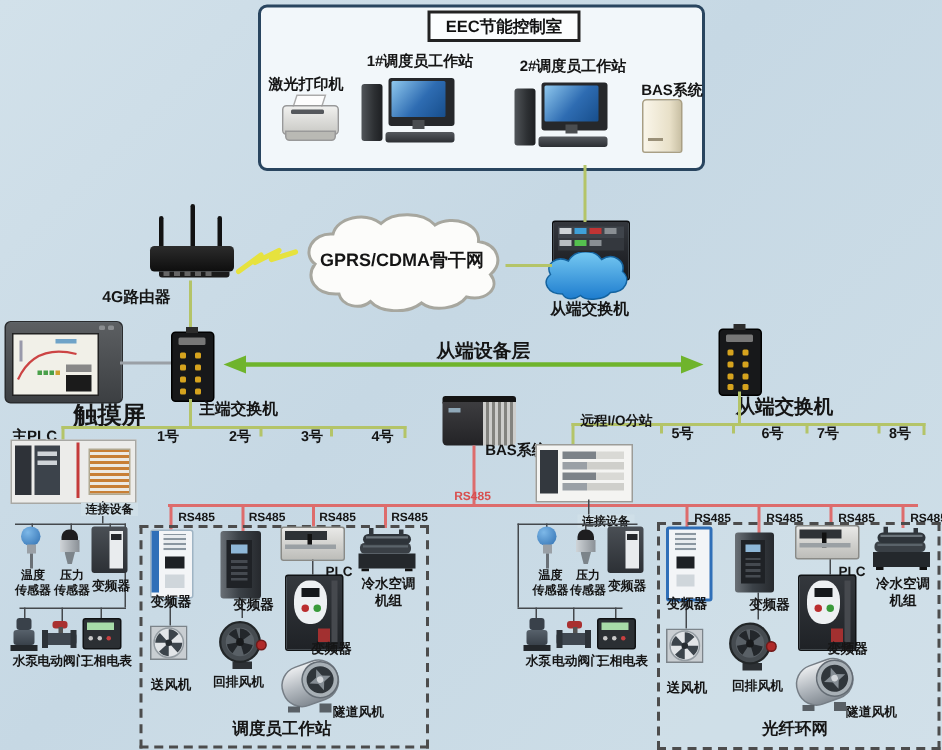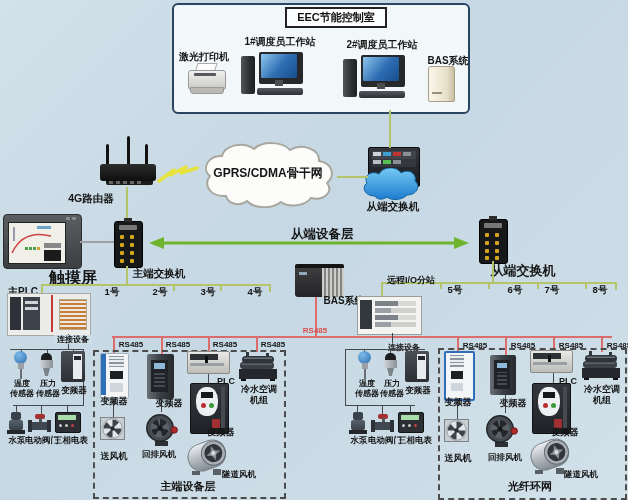--- a/index.html
+++ b/index.html
@@ -372,21 +372,21 @@
     <div class="abs" style="left:0;top:0;width:24px;height:19px;background:#2b2f33;border:1px solid #101214;border-radius:2px"></div>
     <div class="abs" style="left:3px;top:3px;width:18px;height:5px;background:#a8dca8"></div>
     <div class="abs" style="left:4px;top:12px;width:3px;height:3px;background:#c8c8c8;border-radius:50%"></div>
     <div class="abs" style="left:10px;top:12px;width:3px;height:3px;background:#c8c8c8;border-radius:50%"></div>
     <div class="abs" style="left:16px;top:12px;width:3px;height:3px;background:#c84040;border-radius:50%"></div>
   </div>
   <div class="lbl" style="left:398px;top:436px;width:34px;font-size:8.5px">三相电表</div>
 
   <div class="dashedbox" style="left:93px;top:350px;width:189px;height:145px"></div>
   <div class="dashedbox" style="left:438px;top:348px;width:185px;height:148px"></div>
-  <div class="lbl" style="left:152px;top:480px;width:72px;font-size:11px">主端设备层</div>
+  <div class="lbl" style="left:152px;top:480px;width:72px;font-size:11px">调度员工作站</div>
   <div class="lbl" style="left:494px;top:480px;width:72px;font-size:11px">光纤环网</div>
 
   <div class="kv" style="left:113px;top:397px;height:20px"></div>
   <div class="kv" style="left:161px;top:399px;height:13px"></div>
   <div class="kv" style="left:208px;top:372px;height:11px"></div>
   <div class="kv" style="left:208px;top:432px;height:4px"></div>
 
   <div class="kv" style="left:457px;top:397px;height:22px"></div>
   <div class="kv" style="left:505px;top:395px;height:18px"></div>
   <div class="kv" style="left:553px;top:371px;height:12px"></div>

